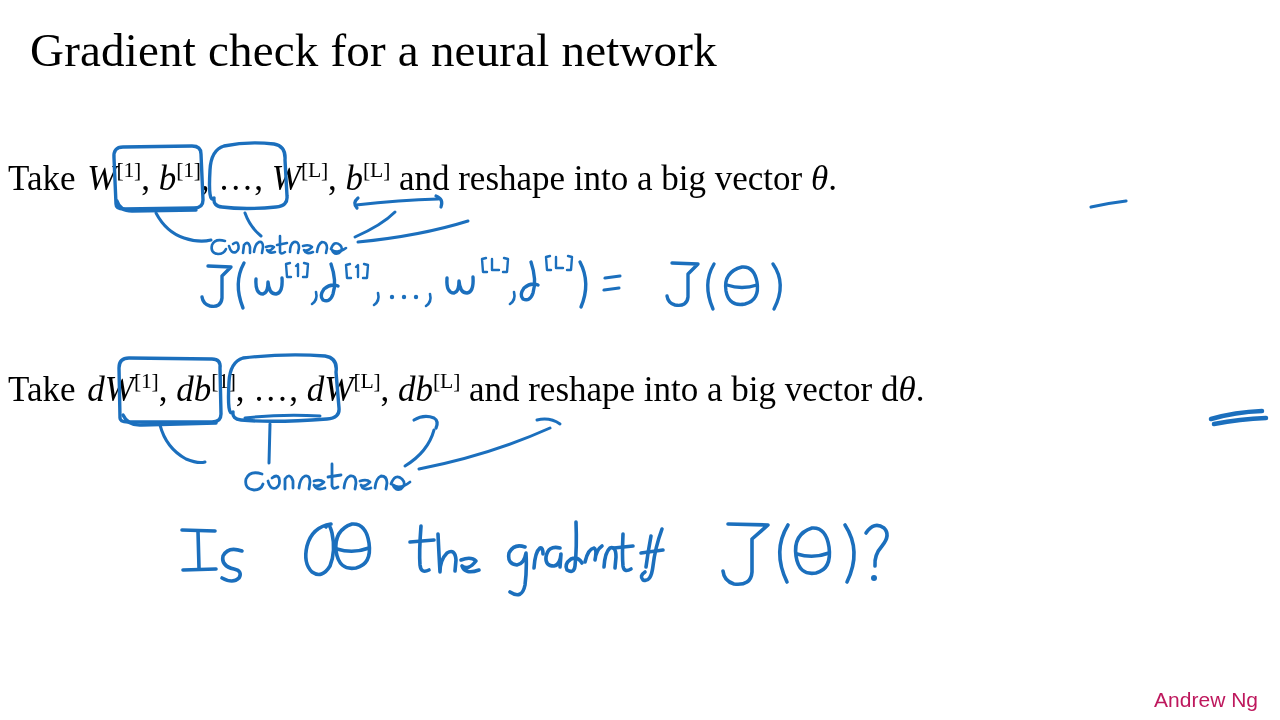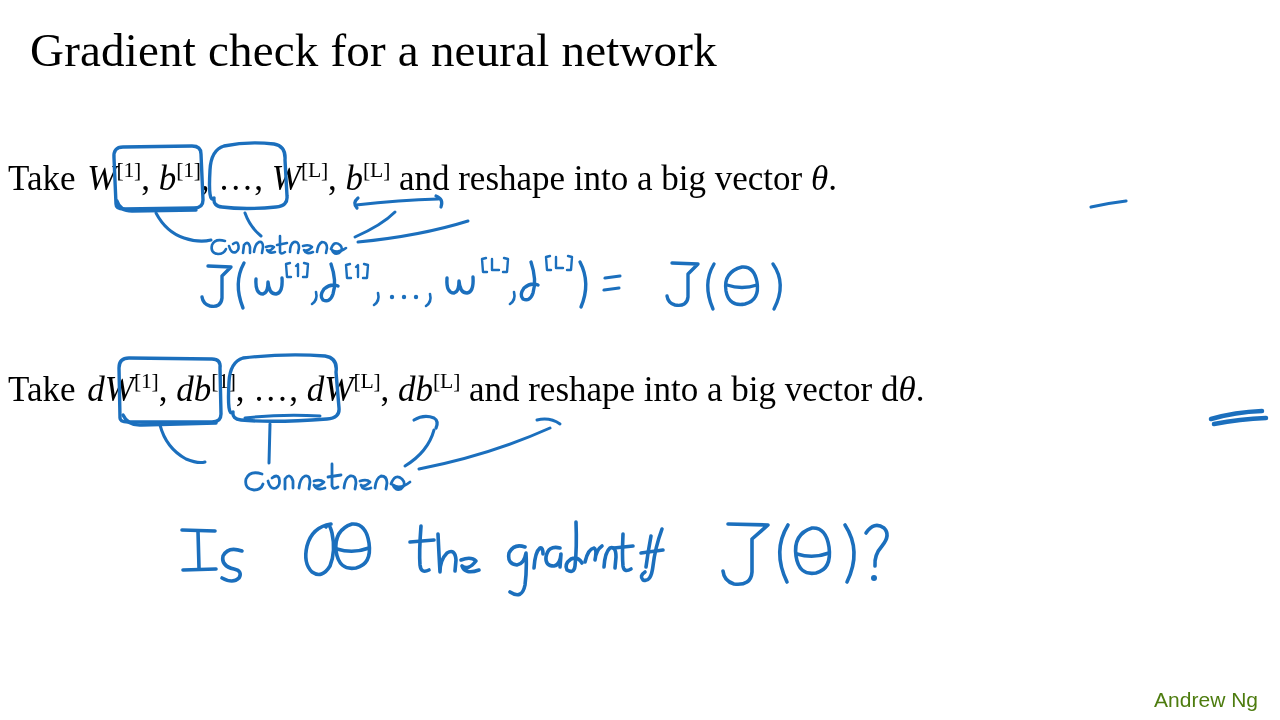--- a/index.html
+++ b/index.html
@@ -59,21 +59,21 @@
   }
   .nudge { display: inline-block; width: 3px; }
 
   
   #footer {
     position: absolute;
     right: 22px;
     bottom: 8px;
     font-family: "Liberation Sans", "DejaVu Sans", sans-serif;
     font-size: 21px;
-    color: #4d7c0f;
+    color: #be185d;
     margin-top: 13px;
   }
 
   
   #ink {
     position: absolute;
     left: 0;
     top: 0;
     width: 1280px;
     height: 720px;

